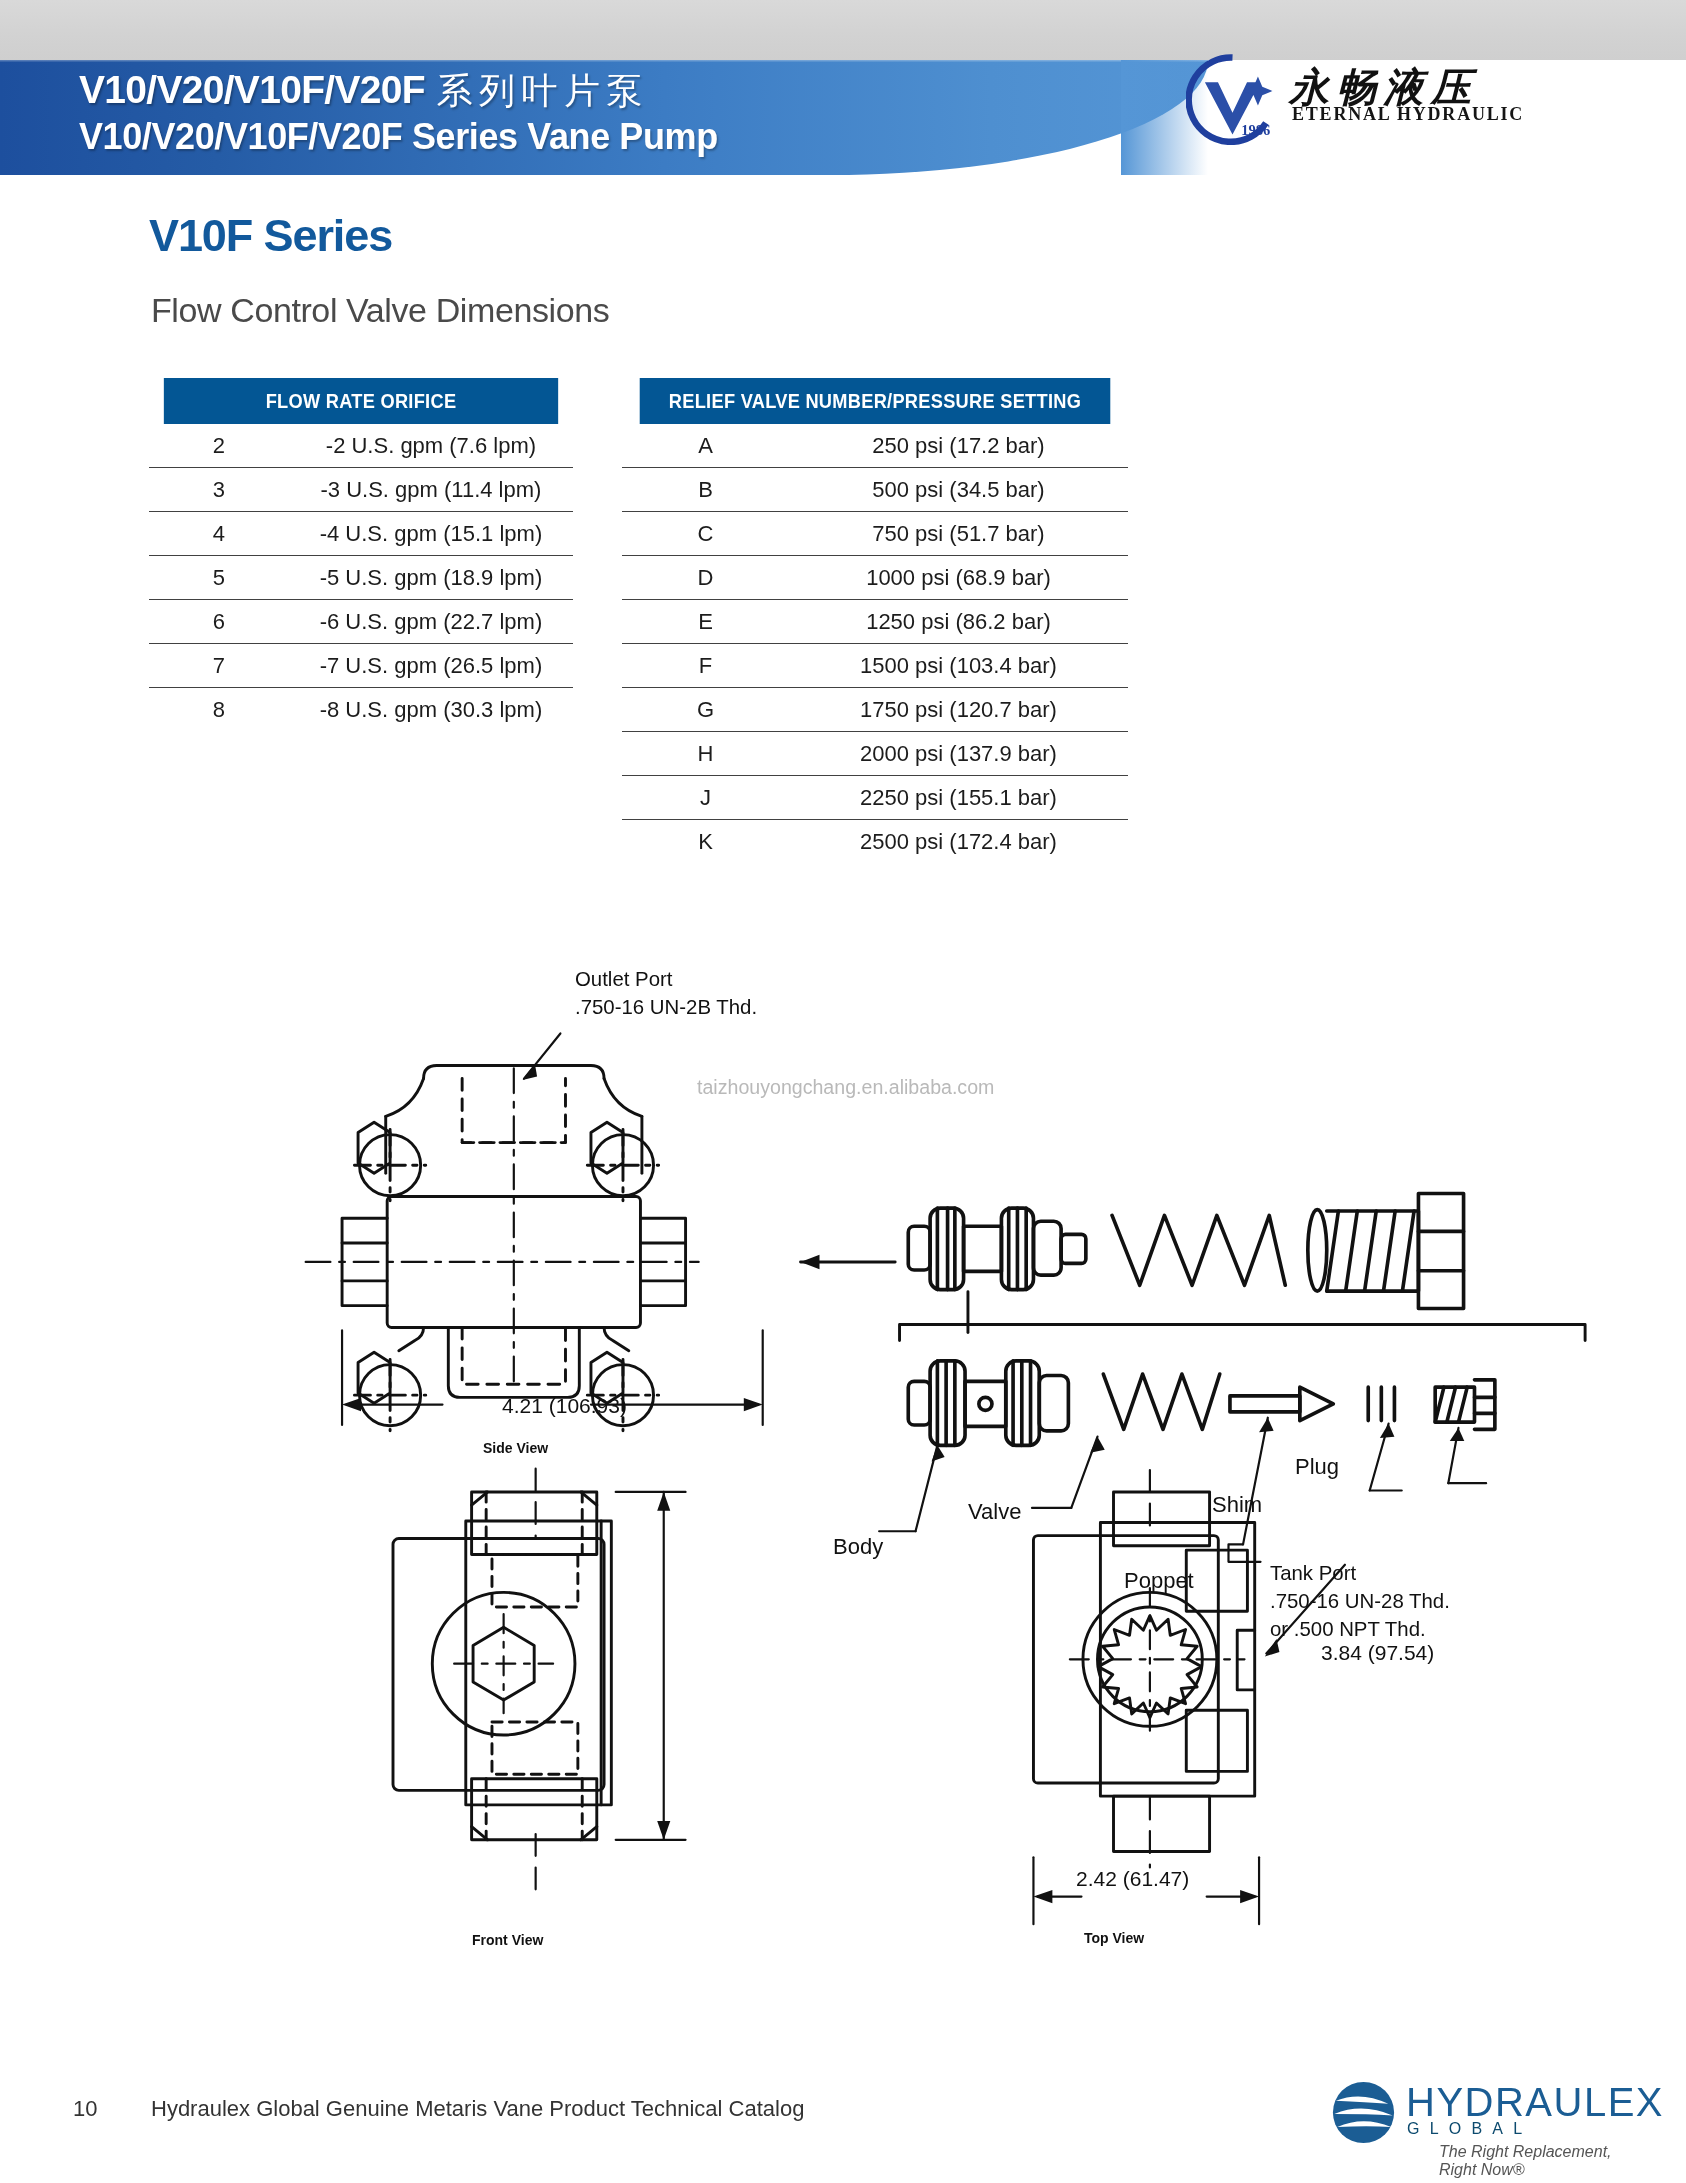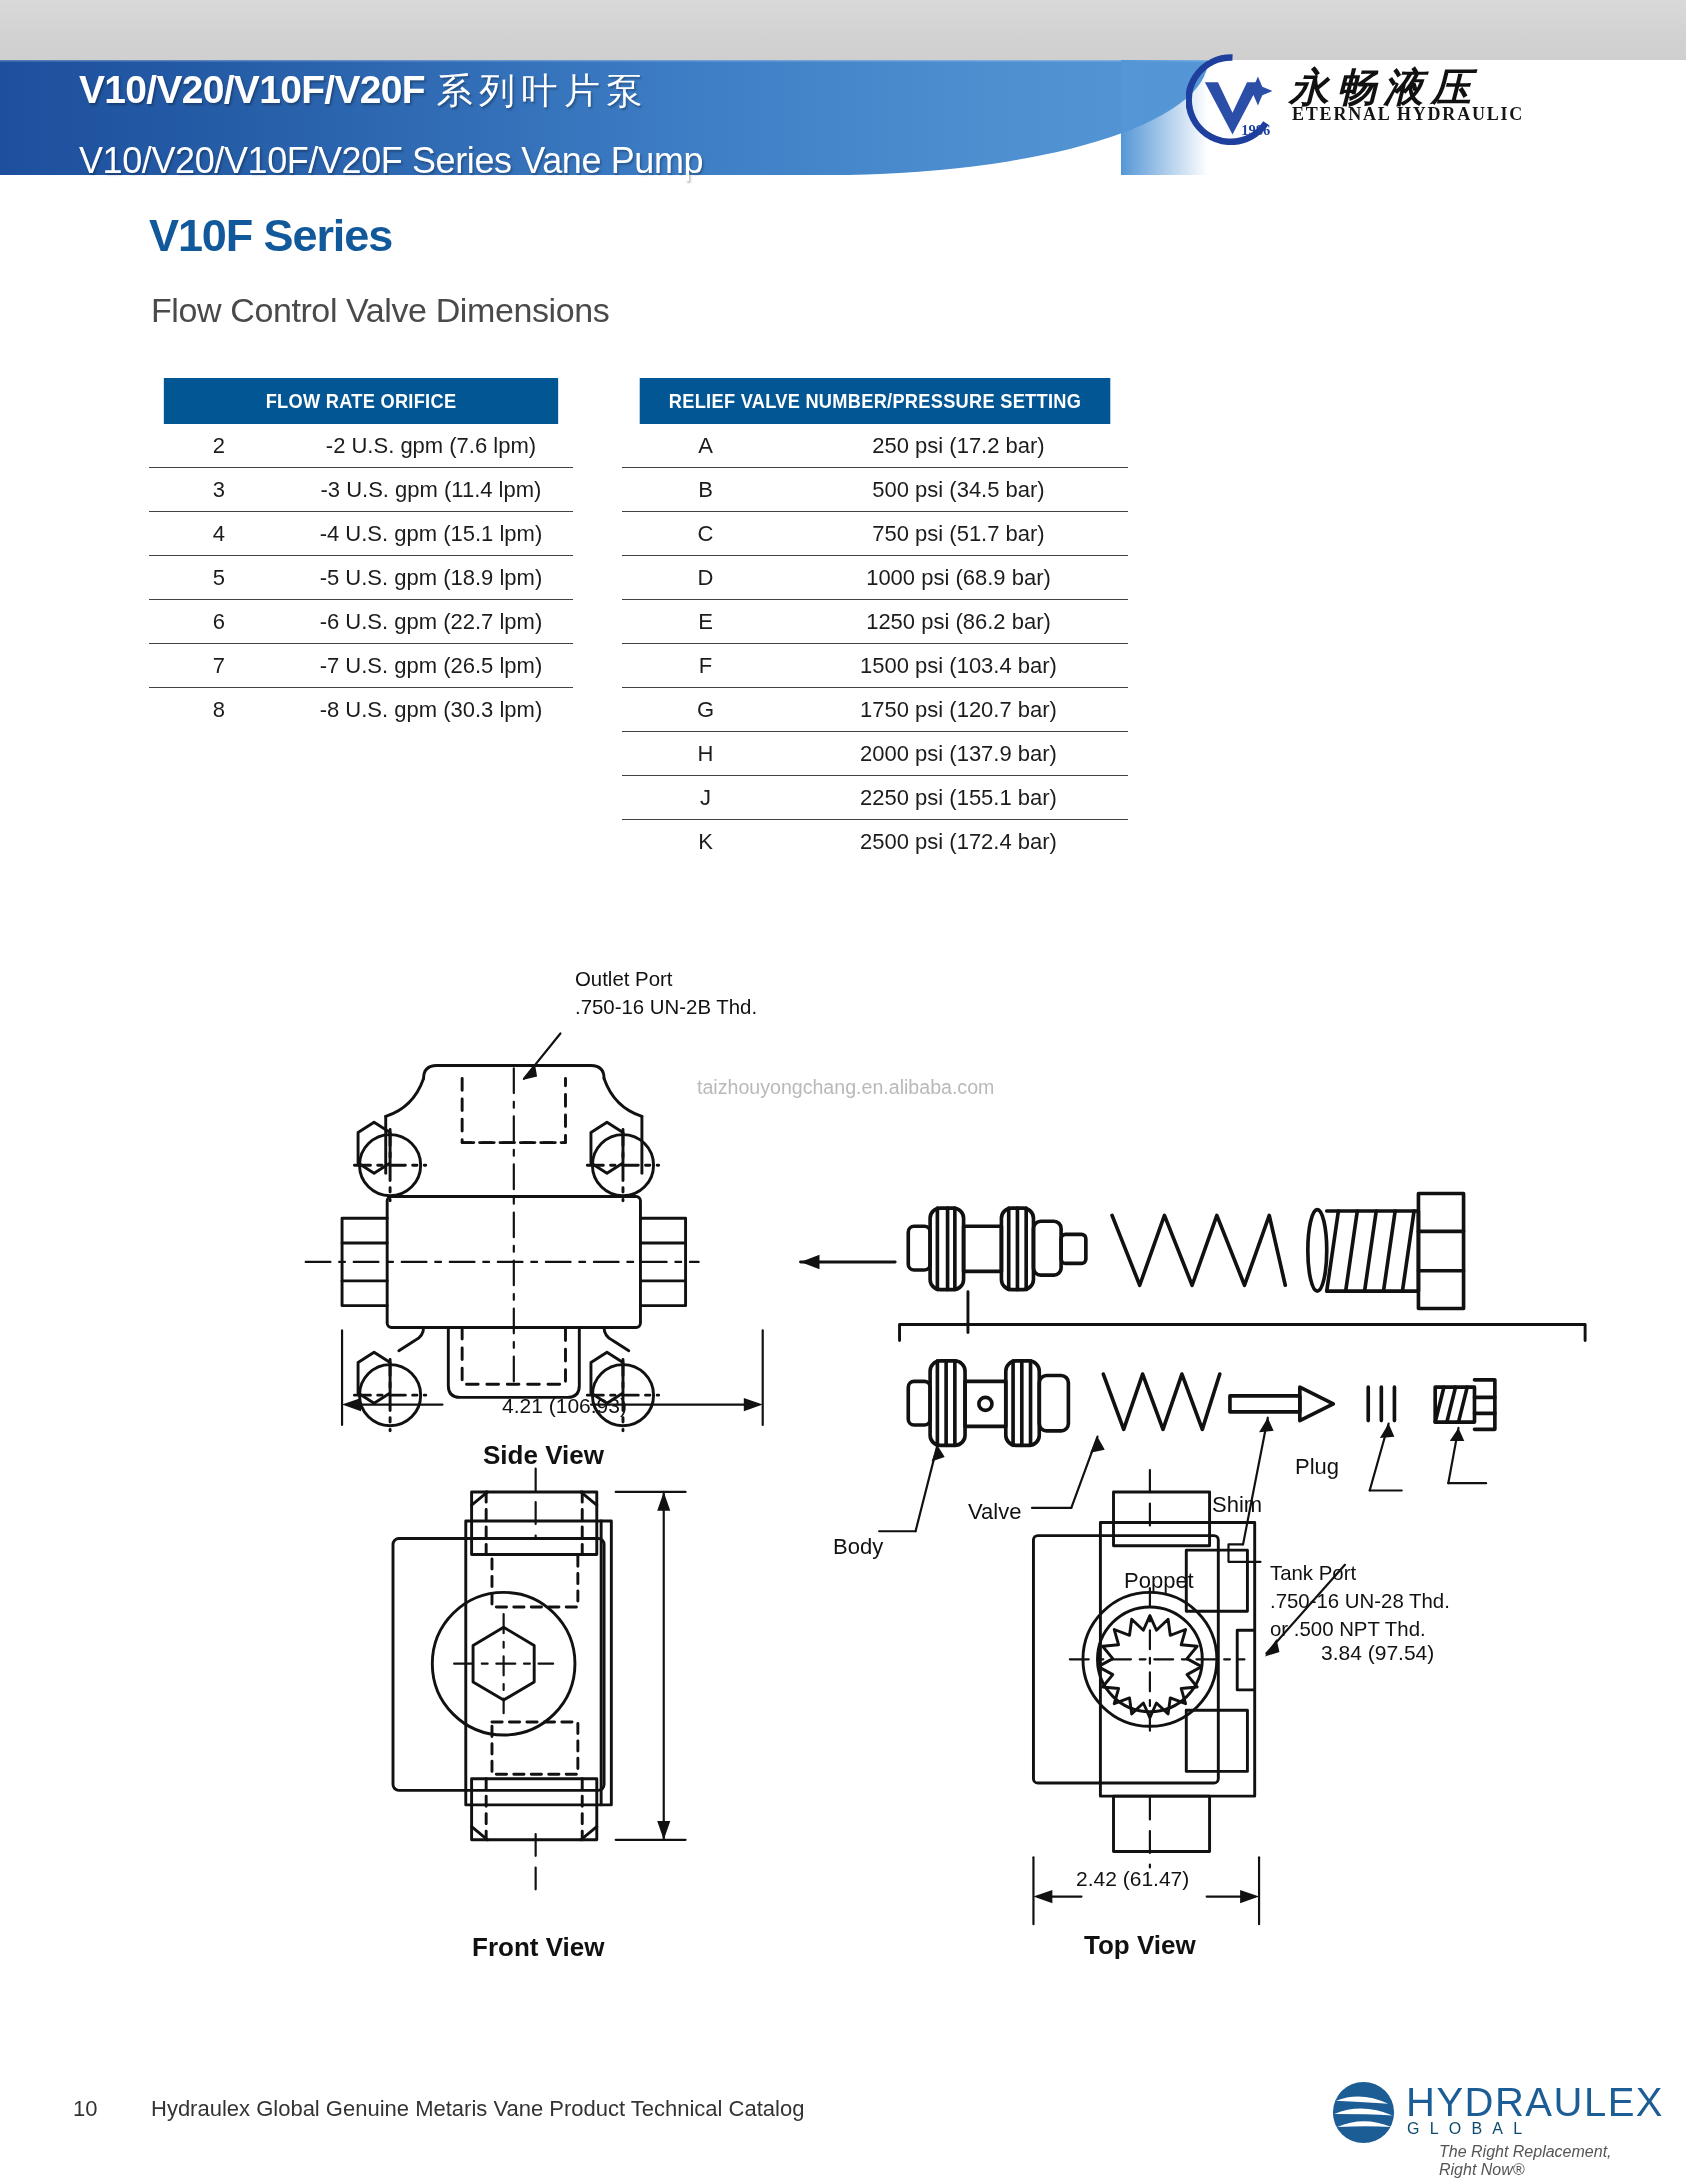--- a/index.html
+++ b/index.html
@@ -16,22 +16,22 @@
     border-top-right-radius:0 0;border-bottom-right-radius:378px 115px;
     box-shadow:inset 0 1.5px 0 rgba(255,255,255,.25);}
   #header-banner:after{content:"";position:absolute;right:0;top:0;width:87px;height:115px;
     background:linear-gradient(to right,rgba(85,150,214,1),rgba(85,150,214,0));}
   #header-right-bg{position:absolute;left:1135px;top:60px;width:552px;height:115px;
     background:linear-gradient(to bottom,#e9e9e9 0%,#e3e3e3 50%,#dedede 100%);z-index:-1;}
   .hdr-line{position:absolute;left:79px;color:#ffffff;white-space:nowrap;}
   #hdr-line1{top:67px;font-size:39px;font-weight:bold;letter-spacing:-0.7px;
     text-shadow:1.5px 1.5px 2.2px rgba(0,0,0,.30);}
   #hdr-line1 .cn{font-weight:normal;font-size:36px;letter-spacing:6.5px;margin-left:11.6px;}
-  #hdr-line2{top:116px;font-size:36px;font-weight:normal;letter-spacing:-0.4px;
-    text-shadow:1.5px 1.5px 2.2px rgba(0,0,0,.28);margin-top:24px;}
+  #hdr-line2{top:116px;font-size:36px;font-weight:bold;letter-spacing:-0.4px;
+    text-shadow:1.5px 1.5px 2.2px rgba(0,0,0,.28);}
   
   #company-logo{position:absolute;left:1186px;top:51px;width:364px;height:95px;}
   #logo-mark{position:absolute;left:0;top:1.5px;width:93px;height:92px;}
   #logo-cn{position:absolute;left:103px;top:8.7px;font-size:40px;letter-spacing:7.3px;
     color:#111;font-family:"Liberation Serif",serif;font-weight:bold;font-style:italic;}
   #logo-en{position:absolute;left:106px;top:53px;font-size:18px;letter-spacing:1.8px;
     color:#151515;font-family:"Liberation Serif",serif;font-weight:bold;}
   
   #page-title{position:absolute;left:149px;top:210px;font-size:45px;font-weight:bold;
     color:#12599c;letter-spacing:-1.1px;}
@@ -47,21 +47,21 @@
     border-bottom:1.8px solid #414141;}
   .tbl tr:last-child td{border-bottom:none;}
   .c-key{width:33%;text-align:center;}
   .c-val{width:67%;text-align:center;}
   #tbl-flow{left:149px;top:378px;width:424px;}
   #tbl-relief{left:622px;top:378px;width:506px;}
   
   #diagrams{position:absolute;left:0;top:895px;width:1687px;height:1092px;}
   #watermark{position:absolute;left:697px;top:1076px;font-size:19.6px;color:#b9b9b9;
     letter-spacing:0px;}
-  .view-caption{position:absolute;font-size:26px;font-weight:bold;color:#111;}
+  .view-caption{position:absolute;font-size:14px;font-weight:bold;color:#111;}
   .dim-text{position:absolute;font-size:21px;color:#111;white-space:nowrap;}
   .note-text{position:absolute;font-size:20.4px;color:#111;white-space:nowrap;line-height:28px;}
   .part-label{position:absolute;font-size:22px;color:#111;}
   
   #footer-rule{position:absolute;left:0;top:2083px;width:1687px;height:0.7px;background:#ffffff;}
   #footer-page{position:absolute;left:73px;top:2096px;font-size:22px;color:#333;}
   #footer-text{position:absolute;left:151px;top:2096px;font-size:22px;color:#333;}
   #footer-logo{position:absolute;left:1330px;top:2076px;width:320px;height:87px;}
   #fl-globe{position:absolute;left:0;top:2.9px;width:67px;height:67px;}
   #fl-name{position:absolute;left:76px;top:4.4px;font-size:40px;letter-spacing:1.5px;

